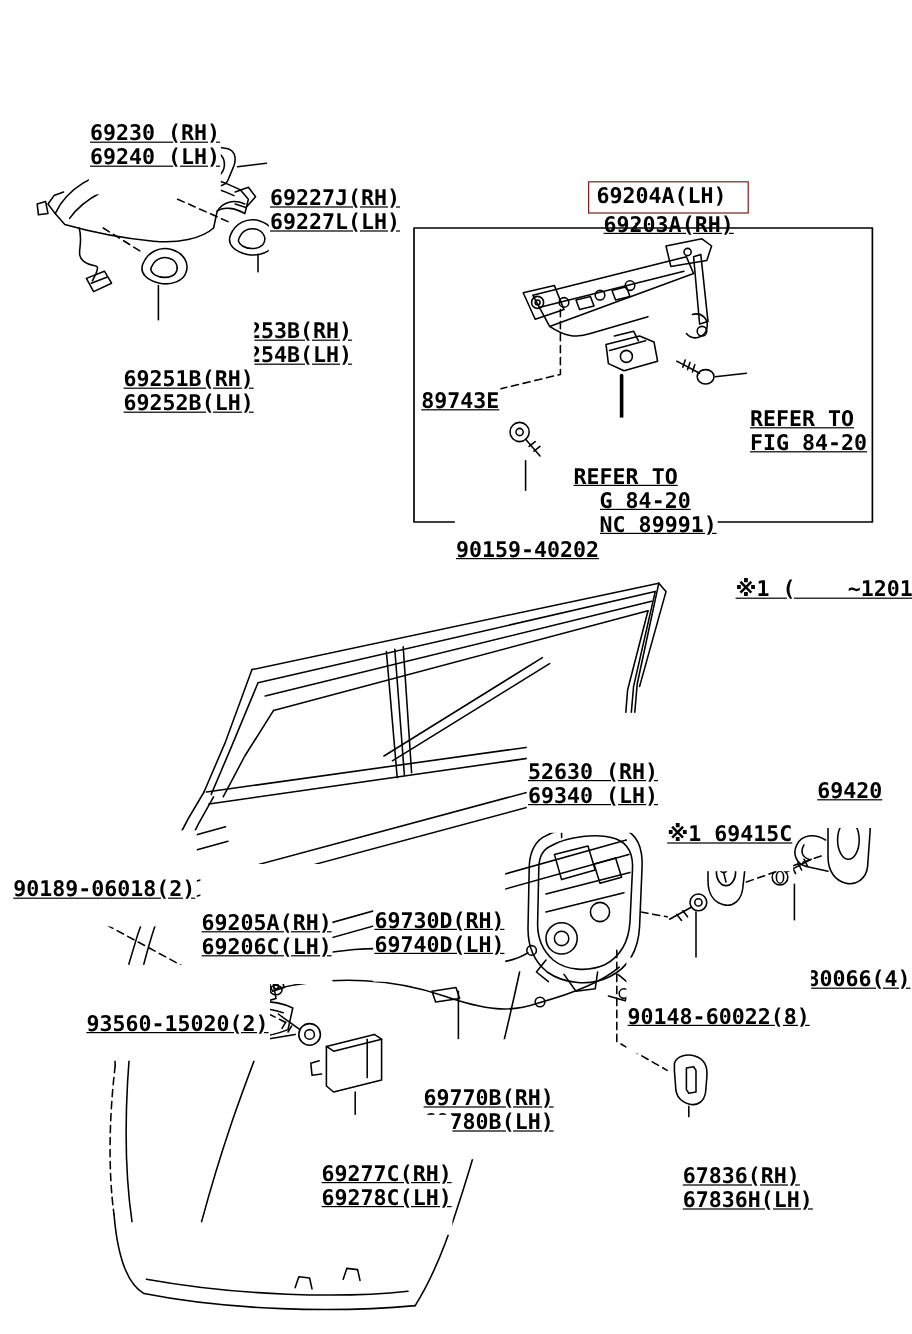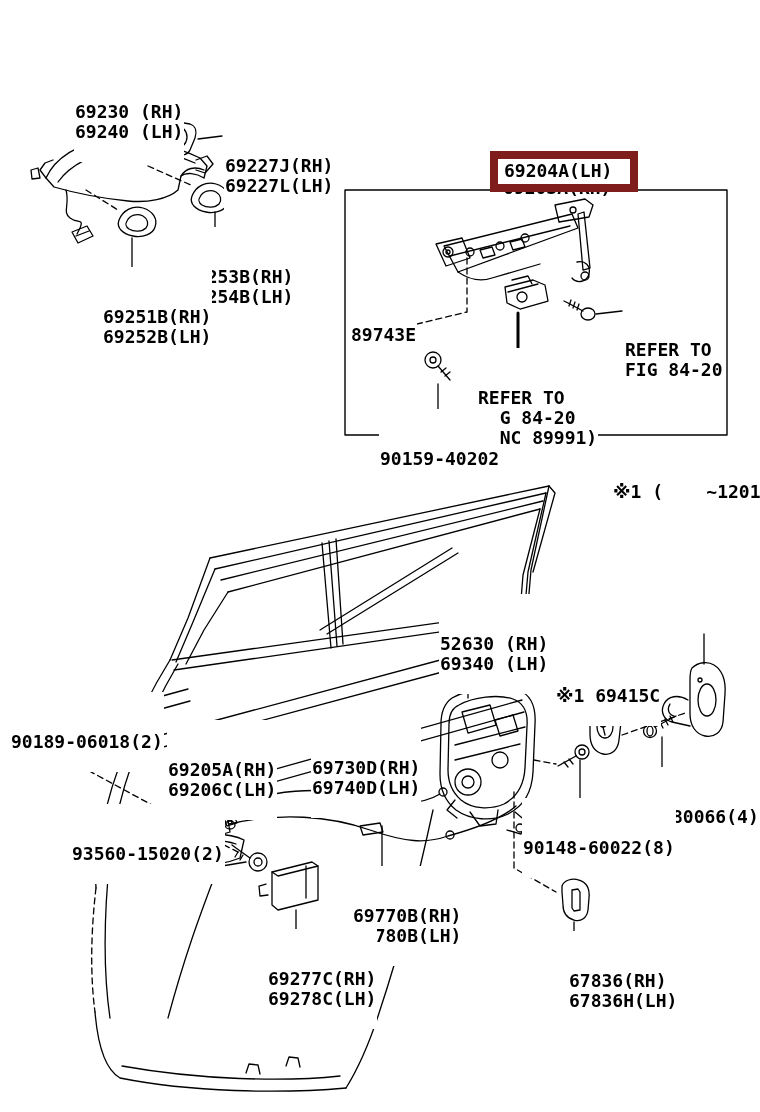--- a/index.html
+++ b/index.html
@@ -1,24 +1,24 @@
 <!DOCTYPE html>
 <html><head>
 <meta charset="utf-8">
 <style>
   html,body{margin:0;padding:0;background:#fff;}
   #stage{position:relative;width:760px;height:1112px;background:#fff;overflow:hidden;
          font-family:"DejaVu Sans Mono","DejaVu Sans",monospace;}
   svg{position:absolute;left:0;top:0;z-index:0;}
   .lbl{position:absolute;z-index:3;color:#000;font-weight:bold;font-size:18px;line-height:20px;
        white-space:pre;background:#fff;padding:0 1px;}
-  .lbl span{display:block;}
+  .lbl span{display:block;text-decoration:underline;}
   .small{font-family:"DejaVu Sans",sans-serif;font-weight:normal;font-size:12px;line-height:14px;background:transparent;}
   .behind{z-index:1;background:transparent;}
-  .hlbox{position:absolute;z-index:2;background:#fff;border:8px solid #7f1d1d;width:132px;height:25px;}
+  .hlbox{position:absolute;z-index:2;background:#fff;border:1px solid #7f1d1d;width:132px;height:25px;}
   .hlbox .inner{position:absolute;left:6px;top:1px;font-weight:bold;font-size:18px;line-height:22px;white-space:pre;color:#000;}
 </style>
 </head>
 <body>
 
 <div id="stage">
 
 <svg width="760" height="1112" viewBox="0 0 760 1112">
   <g fill="none" stroke="#000" stroke-width="1.3" stroke-linecap="round" stroke-linejoin="round">
 
@@ -265,20 +265,23 @@
 <div class="lbl" style="left:612px;top:442px">
   <span>※1 (    ~1201)</span>
 </div>
 
 <div class="lbl" style="left:439px;top:594px">
   <span>52630 (RH)</span><span>69340 (LH)</span>
 </div>
 <div class="lbl" style="left:555px;top:646px">
   <span>※1 69415C</span>
 </div>
+<div class="lbl" style="left:680px;top:610px">
+  <span>69420</span>
+</div>
 <div class="lbl" style="left:10px;top:692px">
   <span>90189-06018(2)</span>
 </div>
 <div class="lbl" style="left:167px;top:720px">
   <span>69205A(RH)</span><span>69206C(LH)</span>
 </div>
 <div class="lbl" style="left:311px;top:718px">
   <span>69730D(RH)</span><span>69740D(LH)</span>
 </div>
 <div class="lbl" style="left:606px;top:767px">

